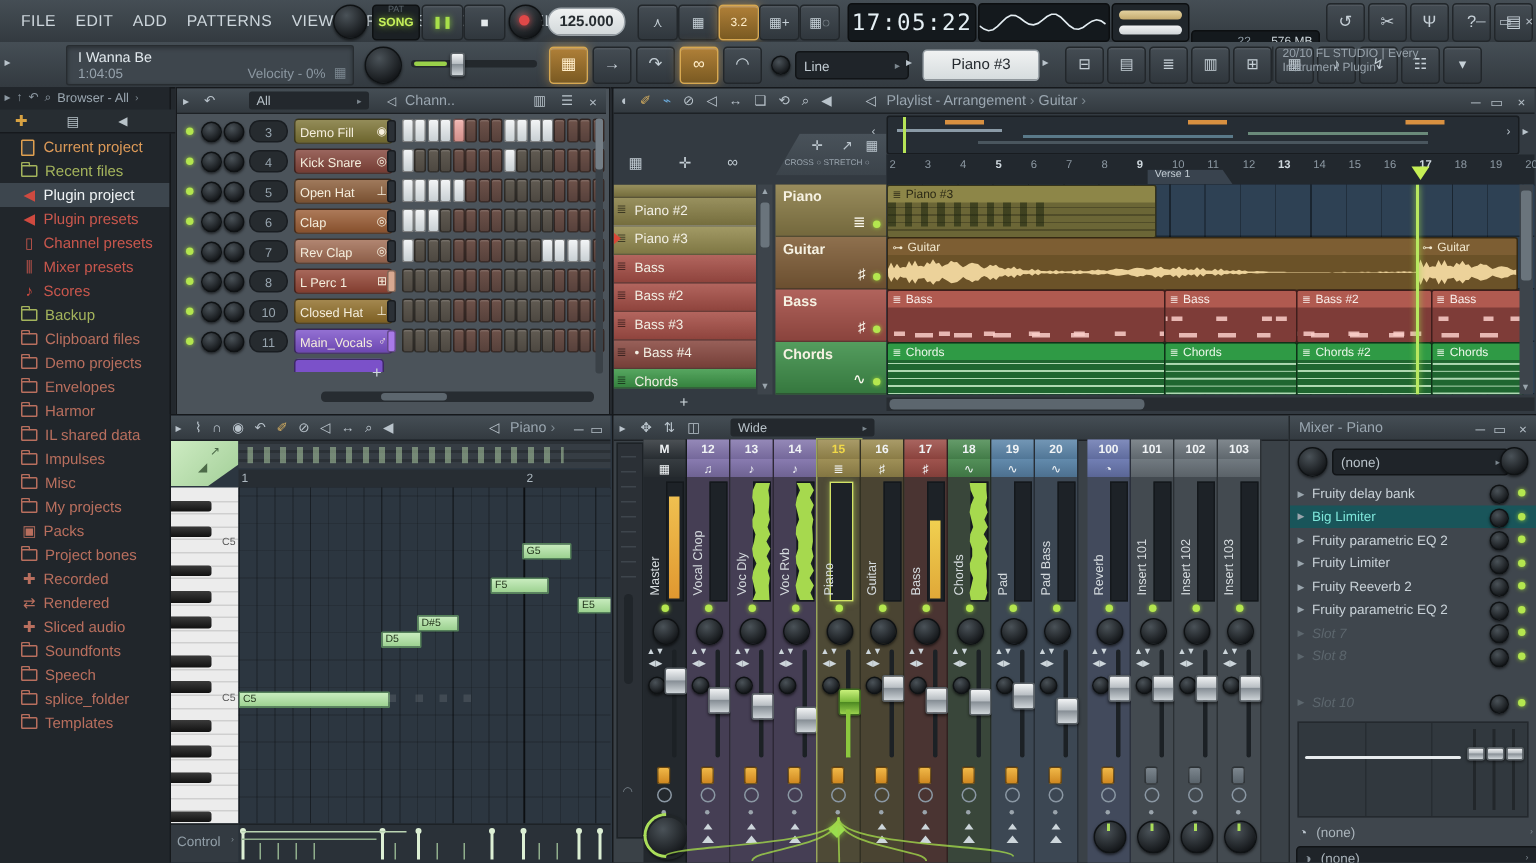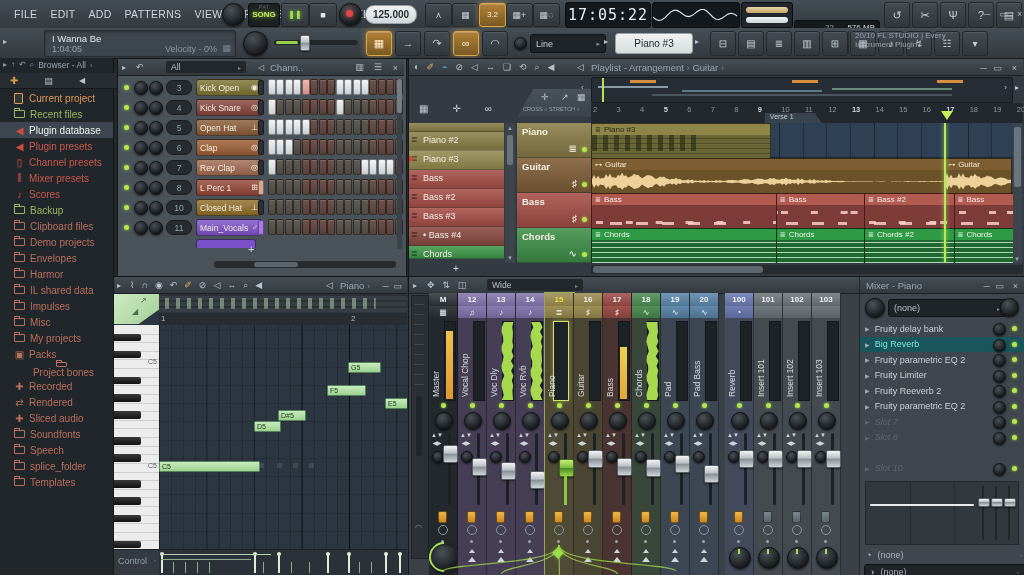--- a/index.html
+++ b/index.html
@@ -178,21 +178,21 @@
       <div class="browser-row" style="color: rgb(221, 154, 88); background: transparent;">
         <span class="ic-file" style="color: rgb(224, 160, 80);"></span>
         <span>Current project</span>
       </div>
       <div class="browser-row" style="color: rgb(164, 180, 92); background: transparent;">
         <span class="ic-folder"></span>
         <span>Recent files</span>
       </div>
       <div class="browser-row" style="color: rgb(226, 230, 233); background: rgb(61, 70, 78);">
         <span class="ic-glyph" style="color: rgb(207, 74, 64);">◀</span>
-        <span style="color: rgb(238, 242, 244);">Plugin database</span>
+        <span style="color: rgb(238, 242, 244);">Plugin project</span>
       </div>
       <div class="browser-row" style="color: rgb(201, 87, 77); background: transparent;">
         <span class="ic-glyph" style="color: rgb(207, 74, 64);">◀</span>
         <span>Plugin presets</span>
       </div>
       <div class="browser-row" style="color: rgb(201, 87, 77); background: transparent;">
         <span class="ic-glyph">▯</span>
         <span>Channel presets</span>
       </div>
       <div class="browser-row" style="color: rgb(201, 87, 77); background: transparent;">
@@ -236,21 +236,21 @@
         <span>Misc</span>
       </div>
       <div class="browser-row" style="color: rgb(185, 111, 94); background: transparent;">
         <span class="ic-folder"></span>
         <span>My projects</span>
       </div>
       <div class="browser-row" style="color: rgb(185, 111, 94); background: transparent;">
         <span class="ic-glyph">▣</span>
         <span>Packs</span>
       </div>
-      <div class="browser-row" style="color: rgb(185, 111, 94); background: transparent; flex-direction: column;">
+      <div class="browser-row" style="color: rgb(185, 111, 94); background: transparent;">
         <span class="ic-folder"></span>
         <span>Project bones</span>
       </div>
       <div class="browser-row" style="color: rgb(185, 111, 94); background: transparent;">
         <span class="ic-glyph">✚</span>
         <span>Recorded</span>
       </div>
       <div class="browser-row" style="color: rgb(185, 111, 94); background: transparent;">
         <span class="ic-glyph">⇄</span>
         <span>Rendered</span>
@@ -292,21 +292,21 @@
     <span class="abs icon" style="right:22px;top:3px;font-size:9px">☰</span>
     <span class="abs winctl" style="right:6px;top:4px">×</span>
   </div>
   <div class="abs" id="rack-rows" style="left:0;top:18px;width:286px;height:180px">
       <div style="position: absolute; left: 0px; top: 0px; width: 286px; height: 20px;">
         <div class="led" style="position: absolute; left: 6px; top: 8px; width: 5px; height: 5px;"></div>
         <div class="knob" style="position: absolute; left: 16px; top: 4px; width: 12px; height: 12px;"></div>
         <div class="knob" style="position: absolute; left: 31px; top: 4px; width: 12px; height: 12px;"></div>
         <div style="position: absolute; left: 48px; top: 3px; width: 24px; height: 13px; background: rgb(38, 43, 47); border: 1px solid rgb(25, 29, 33); border-radius: 7px; font-size: 8.5px; color: rgb(151, 164, 174); display: flex; align-items: center; justify-content: center;">3</div>
         <div style="position: absolute; left: 78px; top: 2px; width: 58px; height: 15px; background: linear-gradient(rgba(255, 255, 255, 0.18), rgba(0, 0, 0, 0.12)), linear-gradient(rgb(124, 115, 52), rgb(124, 115, 52)); border: 1px solid rgba(0, 0, 0, 0.5); border-radius: 3px; font-size: 8.5px; color: rgb(245, 238, 221); display: flex; align-items: center; justify-content: space-between; padding: 0px 3px; white-space: nowrap; overflow: hidden;">
-          <span>Kick Open</span>
+          <span>Demo Fill</span>
           <span style="font-size: 8px;">◉</span>
         </div>
         <div style="position: absolute; left: 140px; top: 3px; width: 4px; height: 13px; background: rgb(43, 48, 54); border-radius: 2px; border: 1px solid rgba(0, 0, 0, 0.4);"></div>
         <div class="step" style="position: absolute; left: 150px; top: 2px; width: 6px; height: 14px; background: linear-gradient(rgb(242, 244, 245), rgb(201, 208, 212));"></div>
         <div class="step" style="position: absolute; left: 158.45px; top: 2px; width: 6px; height: 14px; background: linear-gradient(rgb(242, 244, 245), rgb(201, 208, 212));"></div>
         <div class="step" style="position: absolute; left: 166.9px; top: 2px; width: 6px; height: 14px; background: linear-gradient(rgb(242, 244, 245), rgb(201, 208, 212));"></div>
         <div class="step" style="position: absolute; left: 175.35px; top: 2px; width: 6px; height: 14px; background: linear-gradient(rgb(242, 244, 245), rgb(201, 208, 212));"></div>
         <div class="step" style="position: absolute; left: 183.8px; top: 2px; width: 6px; height: 14px; background: linear-gradient(rgb(240, 182, 178), rgb(210, 143, 138));"></div>
         <div class="step" style="position: absolute; left: 192.25px; top: 2px; width: 6px; height: 14px; background: linear-gradient(rgb(110, 82, 74), rgb(87, 65, 59));"></div>
         <div class="step" style="position: absolute; left: 200.7px; top: 2px; width: 6px; height: 14px; background: linear-gradient(rgb(110, 82, 74), rgb(87, 65, 59));"></div>
@@ -1189,21 +1189,21 @@
     <div class="abs knob" style="left:140px;top:21px;width:17px;height:17px;border-radius:50%"></div>
     <div class="abs" id="fx-slots" style="left:0;top:44px;width:164px;height:156px">
         <div style="position: absolute; left: 0px; top: 0px; width: 164px; height: 15px; background: transparent; display: flex; align-items: center;">
           <span style="font-size: 6px; color: rgb(154, 165, 173); margin: 0px 5px;">▶</span>
           <span style="font-size: 9px; color: rgb(201, 210, 216);">Fruity delay bank</span>
           <div class="knob" style="position: absolute; right: 18px; top: 2px; width: 11px; height: 11px;"></div>
           <div class="led" style="position: absolute; right: 7px; top: 5px; width: 5px; height: 5px;"></div>
         </div>
         <div style="position: absolute; left: 0px; top: 15.5px; width: 164px; height: 15px; background: rgb(25, 85, 90); display: flex; align-items: center;">
           <span style="font-size: 6px; color: rgb(154, 165, 173); margin: 0px 5px;">▶</span>
-          <span style="font-size: 9px; color: rgb(126, 230, 218);">Big Reverb</span>
+          <span style="font-size: 9px; color: rgb(126, 230, 218);">Big Limiter</span>
           <div class="knob" style="position: absolute; right: 18px; top: 2px; width: 11px; height: 11px;"></div>
           <div class="led" style="position: absolute; right: 7px; top: 5px; width: 5px; height: 5px;"></div>
         </div>
         <div style="position: absolute; left: 0px; top: 31px; width: 164px; height: 15px; background: transparent; display: flex; align-items: center;">
           <span style="font-size: 6px; color: rgb(154, 165, 173); margin: 0px 5px;">▶</span>
           <span style="font-size: 9px; color: rgb(201, 210, 216);">Fruity parametric EQ 2</span>
           <div class="knob" style="position: absolute; right: 18px; top: 2px; width: 11px; height: 11px;"></div>
           <div class="led" style="position: absolute; right: 7px; top: 5px; width: 5px; height: 5px;"></div>
         </div>
         <div style="position: absolute; left: 0px; top: 46.5px; width: 164px; height: 15px; background: transparent; display: flex; align-items: center;">

